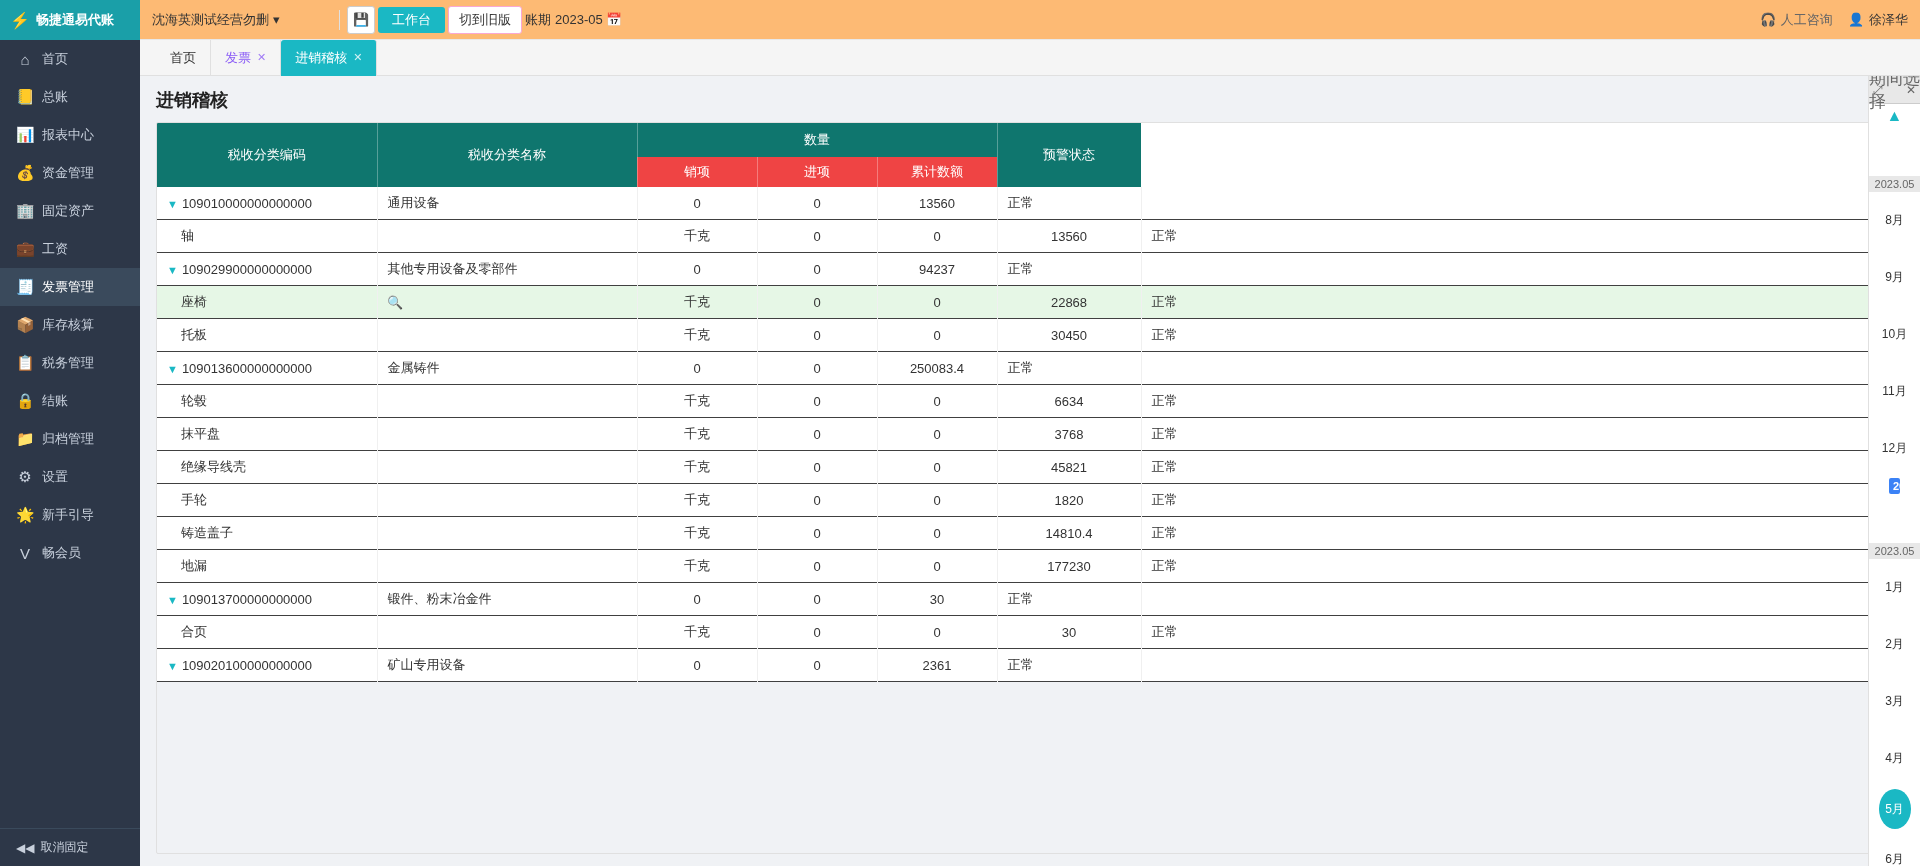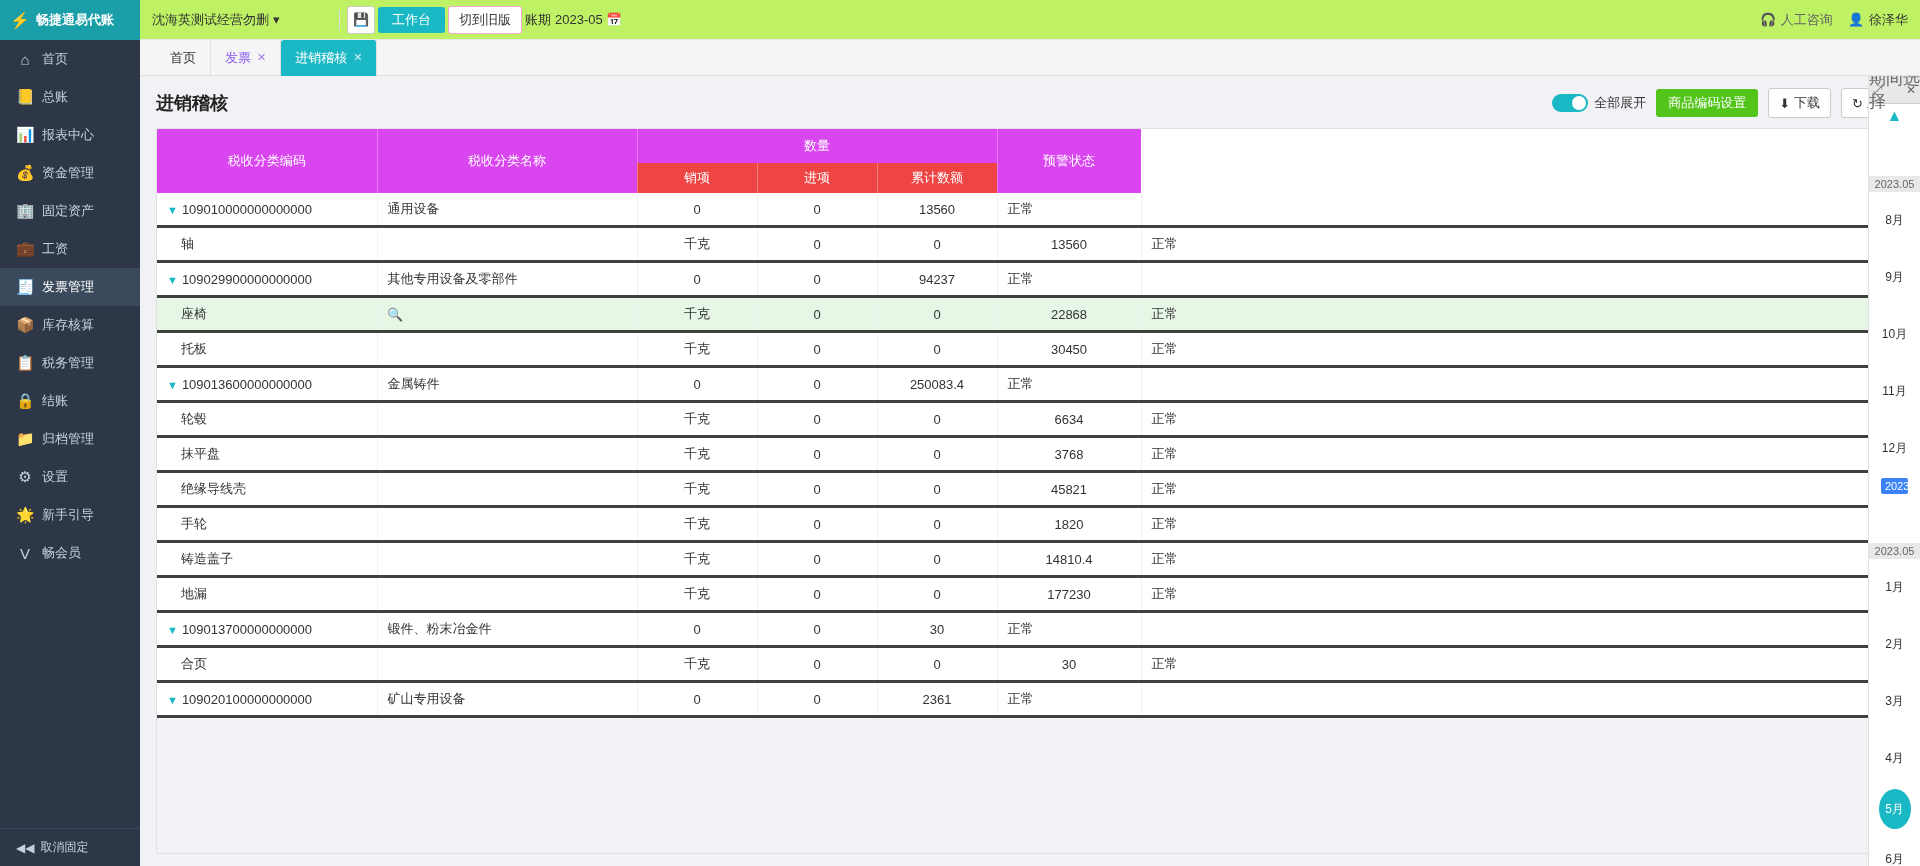--- a/index.html
+++ b/index.html
@@ -55,21 +55,21 @@
     .main-area {
       flex: 1;
       display: flex;
       flex-direction: column;
       height: 100%;
       overflow: hidden;
     }
 
     
     .topbar {
-      background: #bef264;
+      background: #fdba74;
       height: 40px;
       display: flex;
       align-items: center;
       padding: 8px 12px;
       gap: 3px;
       border-bottom: 1px solid #e8e8e8;
       flex-shrink: 0;
     }
     .topbar-company {
       display: flex;
@@ -254,35 +254,35 @@
       overflow-x: hidden;
       border: 1px solid #e0e0e0;
       border-radius: 2px;
     }
     table {
       width: 100%;
       border-collapse: collapse;
       background: #fff;
     }
     thead tr th {
-      background: #d946ef;
+      background: #0f766e;
       color: #fff;
       padding: 8px 10px;
       text-align: center;
       font-weight: normal;
       font-size: 13px;
       border-right: 1px solid rgba(255,255,255,0.3);
       white-space: nowrap;
     }
     thead tr.sub-header th {
       background: #ef4444;
       padding: 6px 10px;
     }
     tbody tr {
-      border-bottom: 3px solid #404040;
+      border-bottom: 1px solid #404040;
       margin-top: 47px;
     }
     tbody tr.highlighted { background: #e6f7e6; }
     tbody tr.category-row td { background: #fff; font-weight: normal; }
     tbody td {
       padding: 7px 10px;
       font-size: 13px;
       color: #333;
       border-right: 1px solid #f0f0f0;
       text-align: left;
@@ -456,37 +456,20 @@
       <span>进销稽核</span>
       <span class="tab-close">✕</span>
     </div>
   </div>
 
   <div class="page-content">
     <div class="page-inner">
 
       <div class="page-header">
         <span class="page-title">进销稽核</span>
-        <div class="page-actions">
-          <div class="toggle-switch">
-            <div class="toggle-track">
-              <div class="toggle-thumb"></div>
-            </div>
-            <span>全部展开</span>
-          </div>
-          <button class="btn-green">商品编码设置</button>
-          <button class="btn-outline">
-            <span>⬇</span>
-            <span>下载</span>
-          </button>
-          <button class="btn-outline">
-            <span>↻</span>
-            <span>刷新</span>
-          </button>
-        </div>
       </div>
 
       <div class="table-wrapper">
         <table>
           <thead>
             <tr>
               <th rowspan="2" style="width:220px">税收分类编码</th>
               <th rowspan="2" style="width:260px">税收分类名称</th>
               <th colspan="3">数量</th>
               <th rowspan="2" style="width:144px">预警状态</th>
@@ -649,21 +632,21 @@
         <span style="font-size:17px;color:#666;">期间选择</span>
         <span style="position:absolute;right:4px;color:#666;font-size:12px;cursor:pointer;">✕</span>
       </div>
       <div class="period-nav">▲</div>
       <div class="period-label" style="background:#e8e8e8;color:#666;font-size:11px;text-align:center;padding:2px;">2023.05</div>
       <div class="period-month">8月</div>
       <div class="period-month">9月</div>
       <div class="period-month">10月</div>
       <div class="period-month">11月</div>
       <div class="period-month">12月</div>
-      <div style="background:#3b82f6;color:#fff;font-size:11px;text-align:center;padding:2px 4px;margin:1px 12px;border-radius:2px;">2023</div>
+      <div style="background:#3b82f6;color:#fff;font-size:11px;text-align:center;padding:2px 4px;margin:1px 20px;border-radius:2px;font-weight:bold;">2023</div>
       <div class="period-label" style="background:#e8e8e8;color:#666;font-size:11px;text-align:center;padding:2px;">2023.05</div>
       <div class="period-month">1月</div>
       <div class="period-month">2月</div>
       <div class="period-month">3月</div>
       <div class="period-month">4月</div>
       <div class="period-month active" style="background:#1ab8c4;color:#fff;border-radius:50%;width:32px;height:32px;display:flex;align-items:center;justify-content:center;margin:2px auto;">5月</div>
       <div class="period-month">6月</div>
       <div class="period-month">7月</div>
       <div class="period-nav">▼</div>
     </div>

